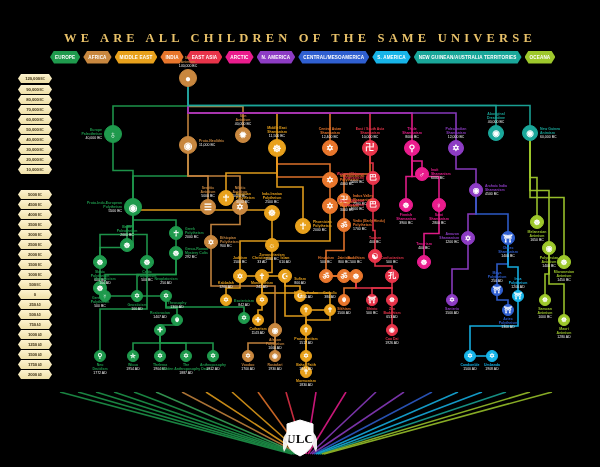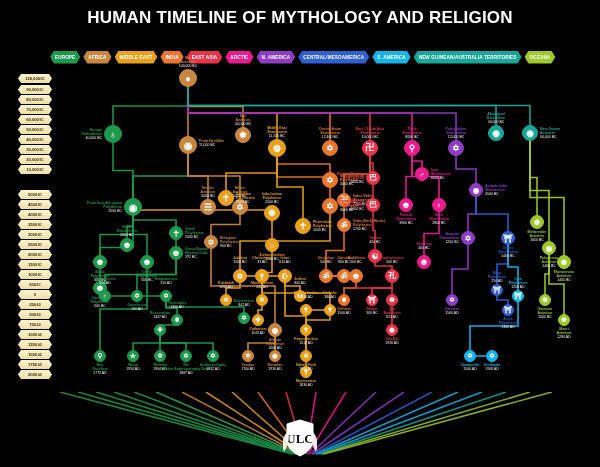--- a/index.html
+++ b/index.html
@@ -44,21 +44,21 @@
   #fan{position:absolute;left:0;top:392px;width:600px;height:75px;z-index:1;}
 
   
   #crest{position:absolute;left:283px;top:418px;width:34px;height:40px;z-index:9;}
 </style>
 </head>
 <body>
 
 <div id="stage">
 
-  <div id="title">HUMAN TIMELINE OF MYTHOLOGY AND RELIGION</div>
+  <div id="subtitle">WE ARE ALL CHILDREN OF THE SAME UNIVERSE</div>
 
   <div id="legend">
       <div class="pill" style="background: rgb(31, 154, 77);">EUROPE</div>
       <div class="pill" style="background: rgb(200, 135, 63);">AFRICA</div>
       <div class="pill" style="background: rgb(232, 161, 28);">MIDDLE EAST</div>
       <div class="pill" style="background: rgb(232, 118, 44);">INDIA</div>
       <div class="pill" style="background: rgb(232, 52, 74);">EAST ASIA</div>
       <div class="pill" style="background: rgb(234, 28, 141);">ARCTIC</div>
       <div class="pill" style="background: rgb(141, 60, 196);">N. AMERICA</div>
       <div class="pill" style="background: rgb(47, 95, 208);">CENTRAL/MESOAMERICA</div>

